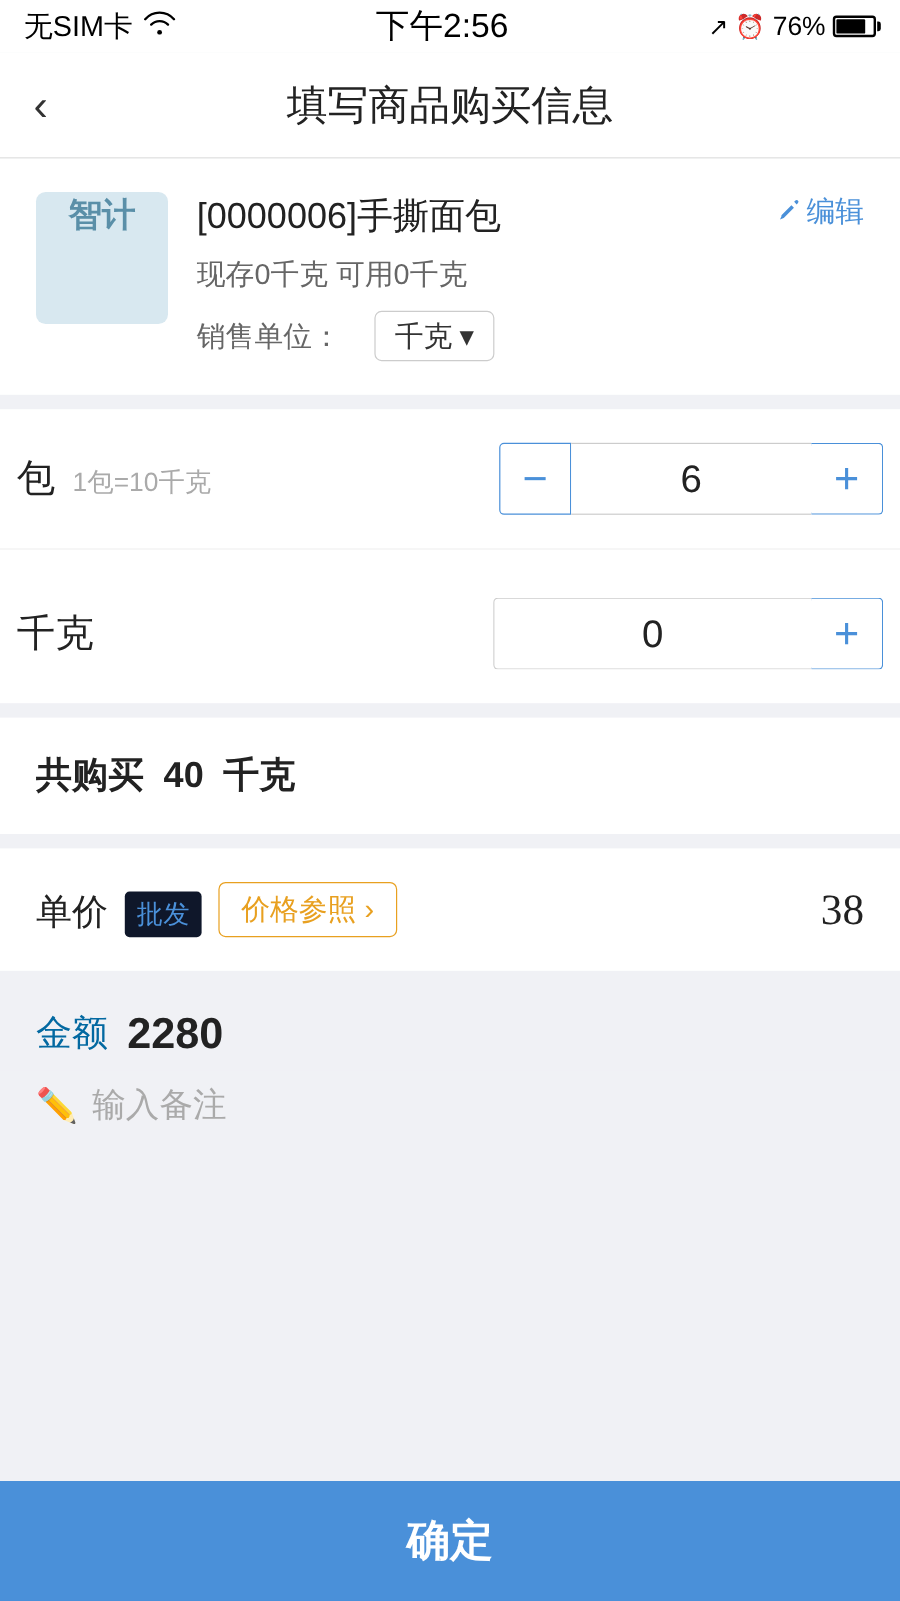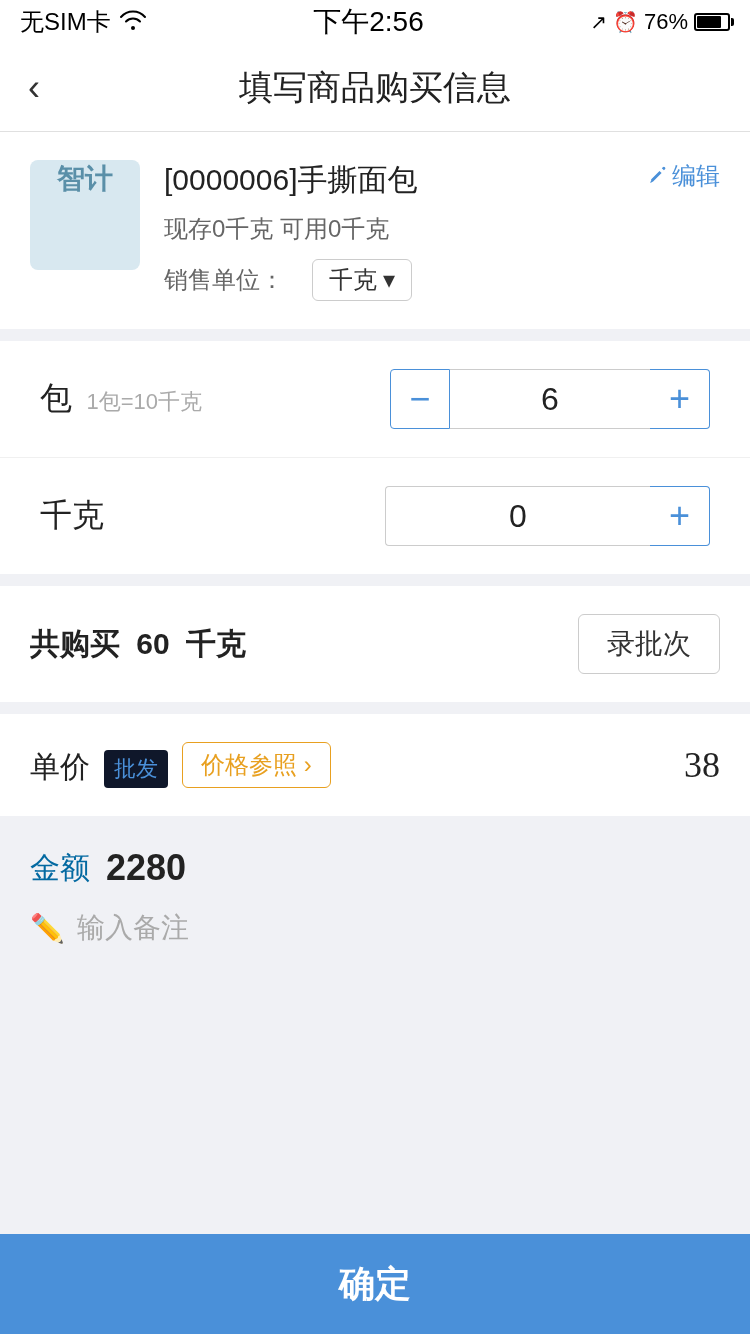--- a/index.html
+++ b/index.html
@@ -139,22 +139,23 @@
 
     
     .quantity-section {
       background: #fff;
       margin-bottom: 12px;
     }
     .quantity-row {
       display: flex;
       align-items: center;
       justify-content: space-between;
-      padding: 28px 40px;
+      padding: 28px 14px;
       border-bottom: 1px solid #f0f0f0;
+      margin-top: 12px;
     }
     .quantity-row:last-child {
       border-bottom: none;
     }
     .qty-label {
       font-size: 32px;
       color: #222;
     }
     .qty-hint {
       font-size: 22px;
@@ -441,24 +442,23 @@
     <div class="qty-controls">
       <input class="qty-input-only" style="border-radius: 4px 0px 0px 4px; border-right: none;" type="text" value="0">
       <button class="qty-btn qty-btn-right" style="border-left:none; border-radius:0 4px 4px 0;">+</button>
     </div>
   </div>
 </div>
 
 <div class="summary-section">
   <span class="summary-text">
     <span>共购买</span>
-    <span style="font-weight:600; margin:0 8px;">60</span>
+    <span style="font-weight:600; margin:0 8px;">40</span>
     <span>千克</span>
   </span>
-  <button class="batch-btn">录批次</button>
 </div>
 
 <div class="price-row">
   <div class="price-label-group">
     <span class="price-label">单价</span>
     <span class="batch-tag">批发</span>
     <button class="price-ref-btn">价格参照 ›</button>
   </div>
   <span class="price-value">38</span>
 </div>

